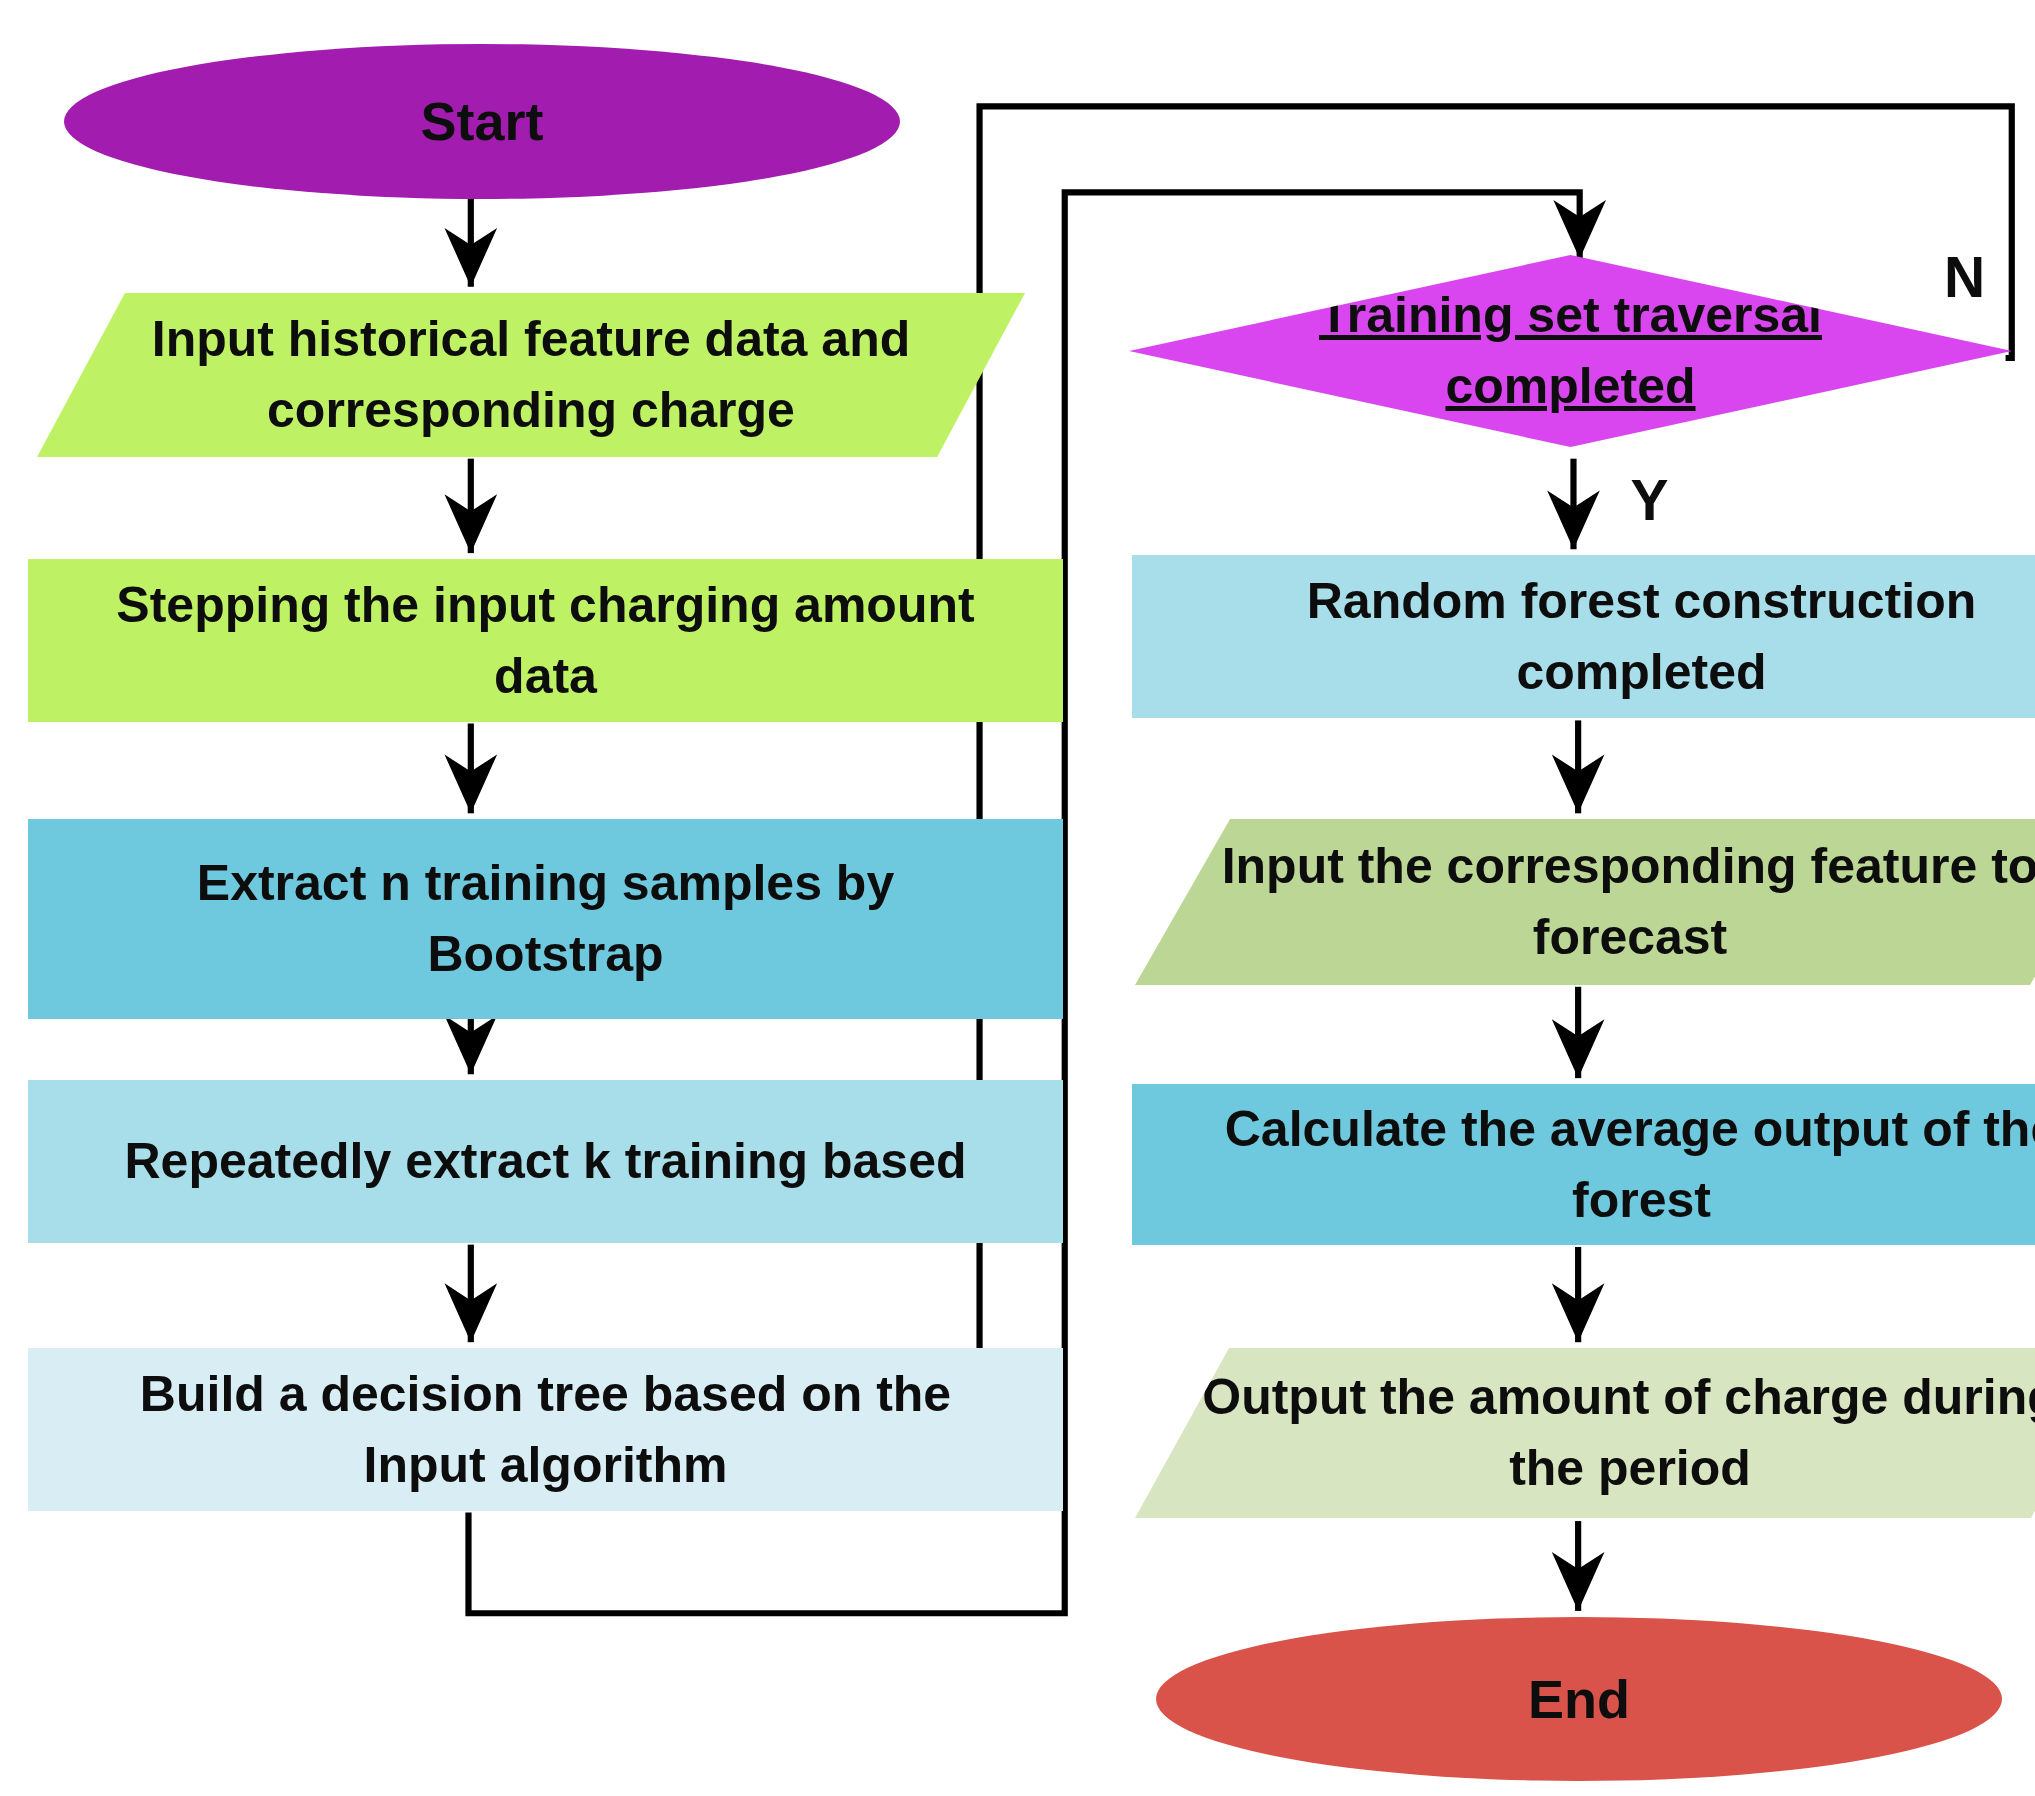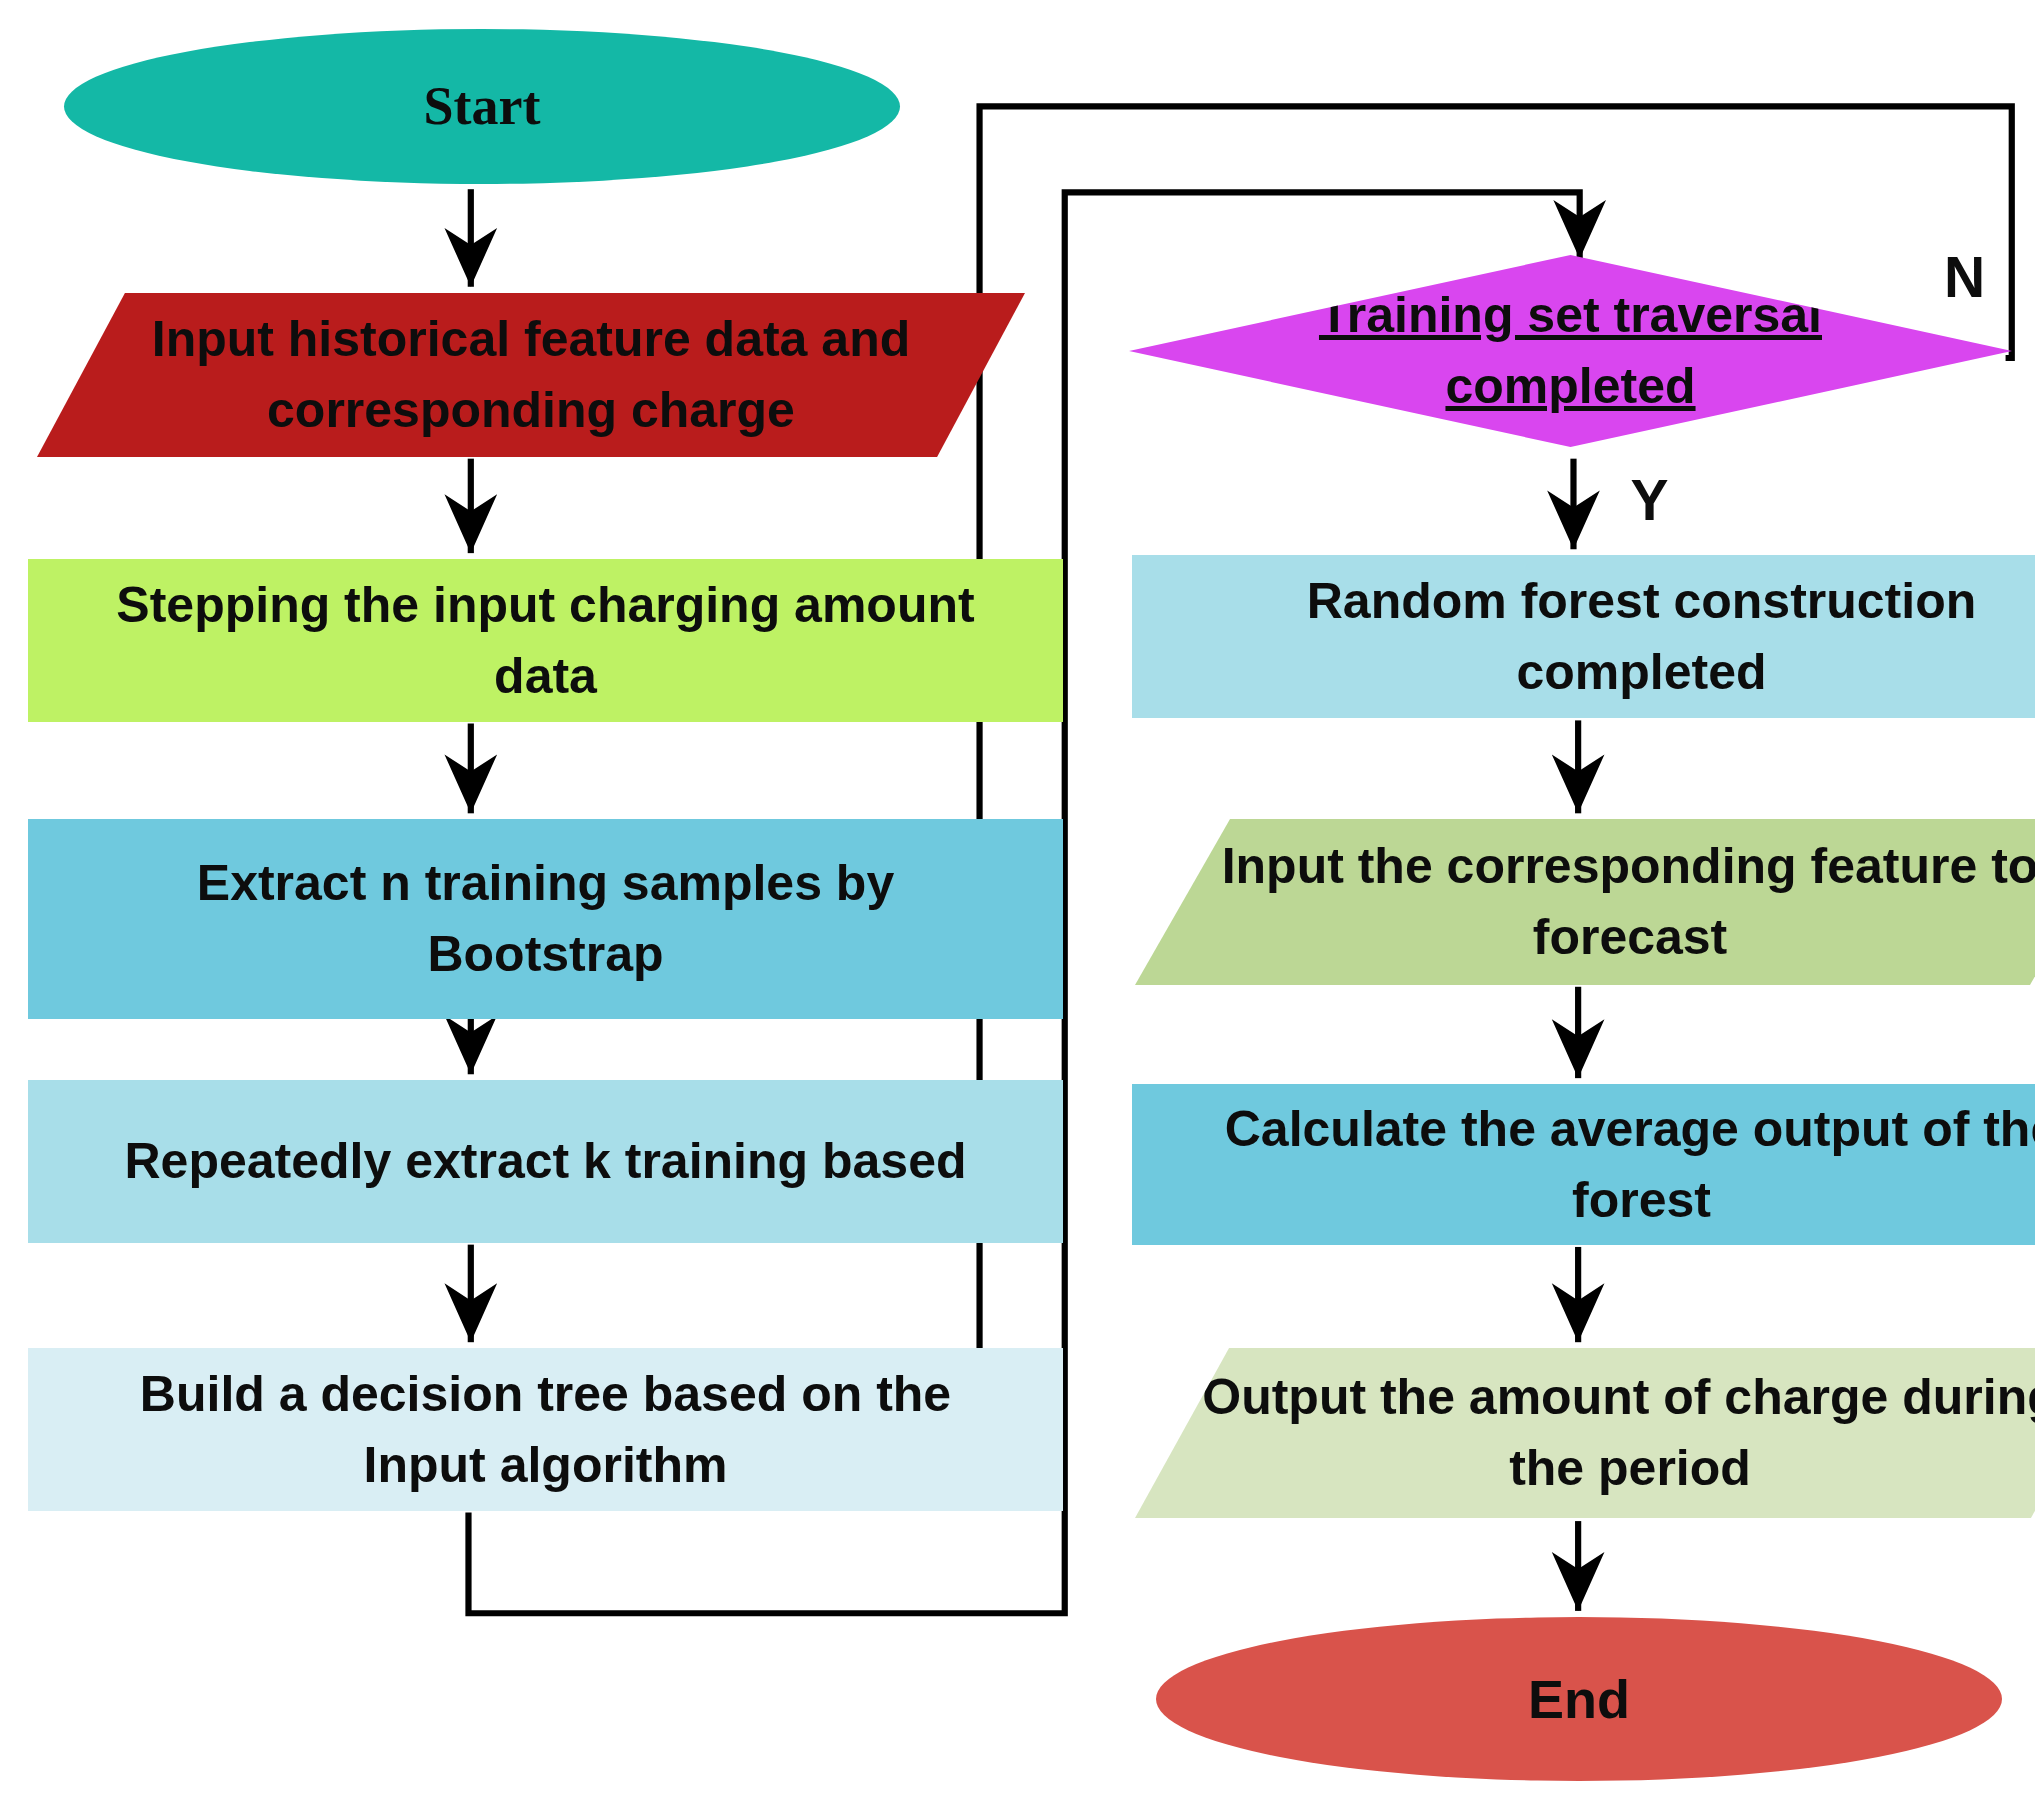--- a/index.html
+++ b/index.html
@@ -26,22 +26,22 @@
     align-items: center;
     justify-content: center;
     text-align: center;
     font-size: 50px;
     line-height: 1.42;
   }
   .ellipse { border-radius: 50%; font-size: 54px; }
   .rect-l  { padding: 0 70px; }
   .rect-r  { padding: 0 70px; }
   .para    { padding: 0 54px; }
-  .n-start   { left: 64px;   top: 29px;   width: 836px; height: 155px; background: #14b8a6; font-family: Liberation Serif, serif; }
-  .n-input1  { left: 37px;   top: 293px;  width: 880px; height: 164px; background: #b91c1c;
+  .n-start   { left: 64px;   top: 44px;   width: 836px; height: 155px; background: #a21caf; }
+  .n-input1  { left: 37px;   top: 293px;  width: 880px; height: 164px; background: #bef264;
                clip-path: polygon(8.9% 0, 100% 0, 91.1% 100%, 0 100%); }
   .n-step    { left: 28px;   top: 559px;  width: 895px; height: 163px; background: #bef264; }
   .n-extract { left: 28px;   top: 819px; width: 895px; height: 200px; background: #6fc9de; }
   .n-repeat  { left: 28px;   top: 1080px; width: 895px; height: 163px; background: #a8dee9; }
   .n-build   { left: 28px;   top: 1348px; width: 895px; height: 163px; background: #d9eef4; }
   .n-diamond { left: 1129px; top: 255px;  width: 883px; height: 192px; background: #d946ef;
                clip-path: polygon(50% 0, 100% 50%, 50% 100%, 0 50%); text-decoration: underline; }
   .n-diamond .lbl { max-width: 635px; }
   .n-rf      { left: 1132px; top: 555px;  width: 879px; height: 163px; background: #a8dee9; }
   .n-input2  { left: 1135px; top: 819px; width: 882px; height: 166px; background: #bcd795;

